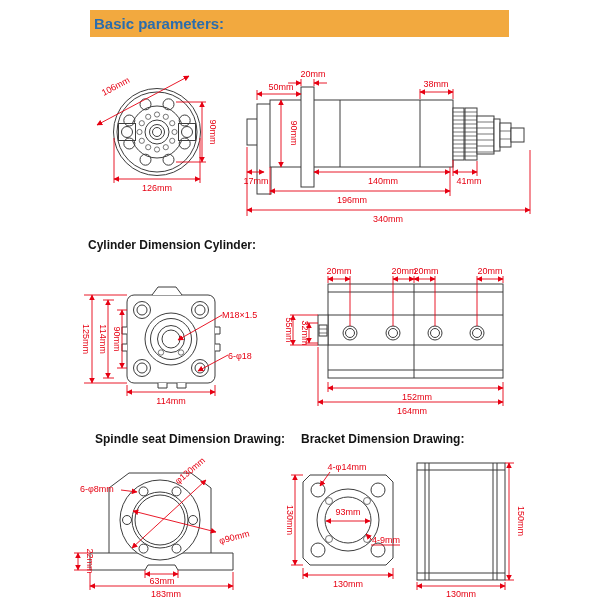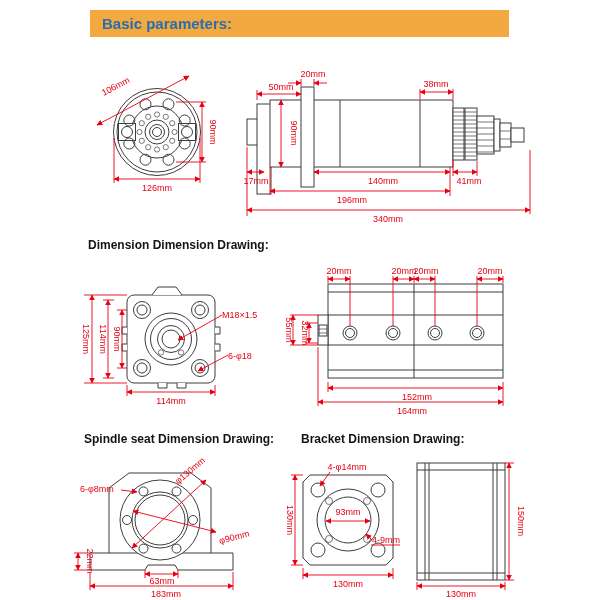--- a/index.html
+++ b/index.html
@@ -1,41 +1,41 @@
 <!DOCTYPE html>
 <html><head>
 <meta charset="utf-8">
 <style>
   html,body{margin:0;padding:0;background:#fff;}
   #page{position:relative;width:600px;height:600px;background:#fff;overflow:hidden;
         font-family:"Liberation Sans",sans-serif;}
   #hdr{position:absolute;left:90px;top:10px;width:419px;height:27px;background:#f2a93f;}
-  #hdr .t{font-size:15px;font-weight:bold;color:#2b6dad;line-height:27px;padding-left:12px;}
+  #hdr .t{font-size:15px;font-weight:bold;color:#2b6dad;line-height:27px;padding-left:4px;}
   .sec-title{position:absolute;font-size:12px;font-weight:bold;color:#141414;}
   #t-spindle{left:99px;top:46px;}
   #t-cyl{left:88px;top:238px;}
-  #t-seat{left:84px;top:432px;text-align:right;}
+  #t-seat{left:95px;top:432px;text-align:right;}
   #t-bracket{left:301px;top:432px;}
   svg{position:absolute;left:0;top:0;}
   .o{stroke:#3d3d3d;stroke-width:1;fill:#fff;}
   .ol{stroke:#3d3d3d;stroke-width:1;fill:none;}
   .ot{stroke:#3d3d3d;stroke-width:0.7;fill:none;}
   .dim{stroke:#e60012;stroke-width:0.9;fill:none;}
   text{font-family:"Liberation Sans",sans-serif;font-size:9px;fill:#e60012;}
   text.md{text-anchor:middle;}
 </style>
 </head>
 <body>
 
 <div id="page">
 
   <div id="hdr">
     <div class="t">Basic parameters:</div>
   </div>
-  <div class="sec-title" id="t-cyl">Dimension Dimension Drawing:</div>
+  <div class="sec-title" id="t-cyl">Cylinder Dimension Cylinder:</div>
   <div class="sec-title" id="t-seat">Spindle seat Dimension Drawing:</div>
   <div class="sec-title" id="t-bracket">Bracket Dimension Drawing:</div>
 
   <svg width="600" height="600" viewBox="0 0 600 600">
     <defs>
       <marker id="arr" viewBox="0 0 10 10" refX="9" refY="5" markerWidth="6.5" markerHeight="6.5" orient="auto-start-reverse">
         <path d="M0 0L10 5L0 10z" fill="#e60012"></path>
       </marker>
     </defs>
 

